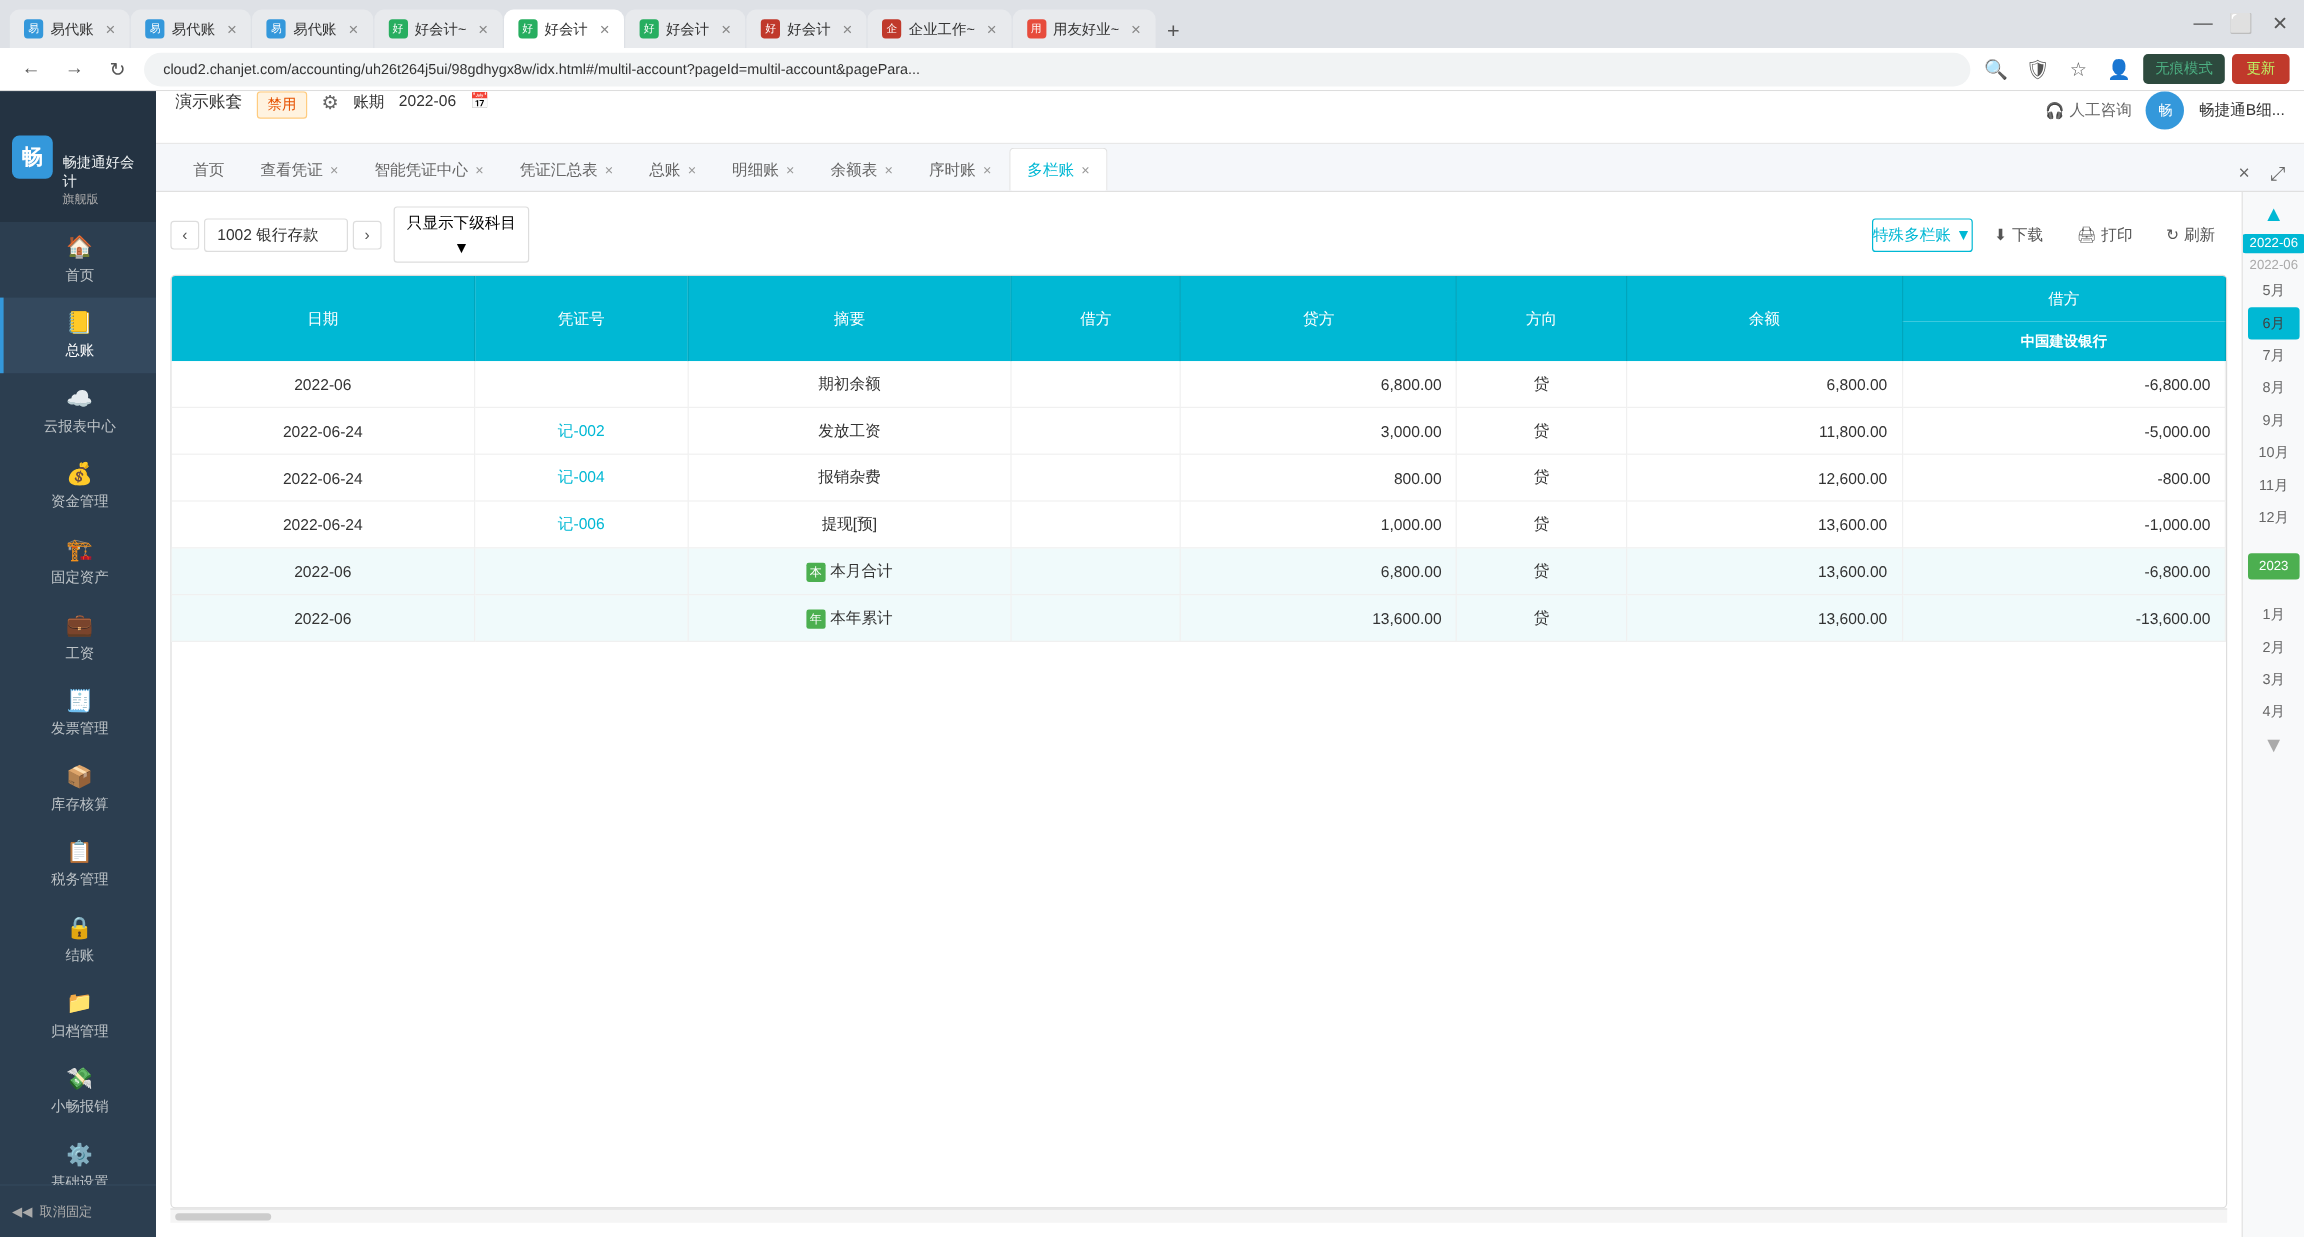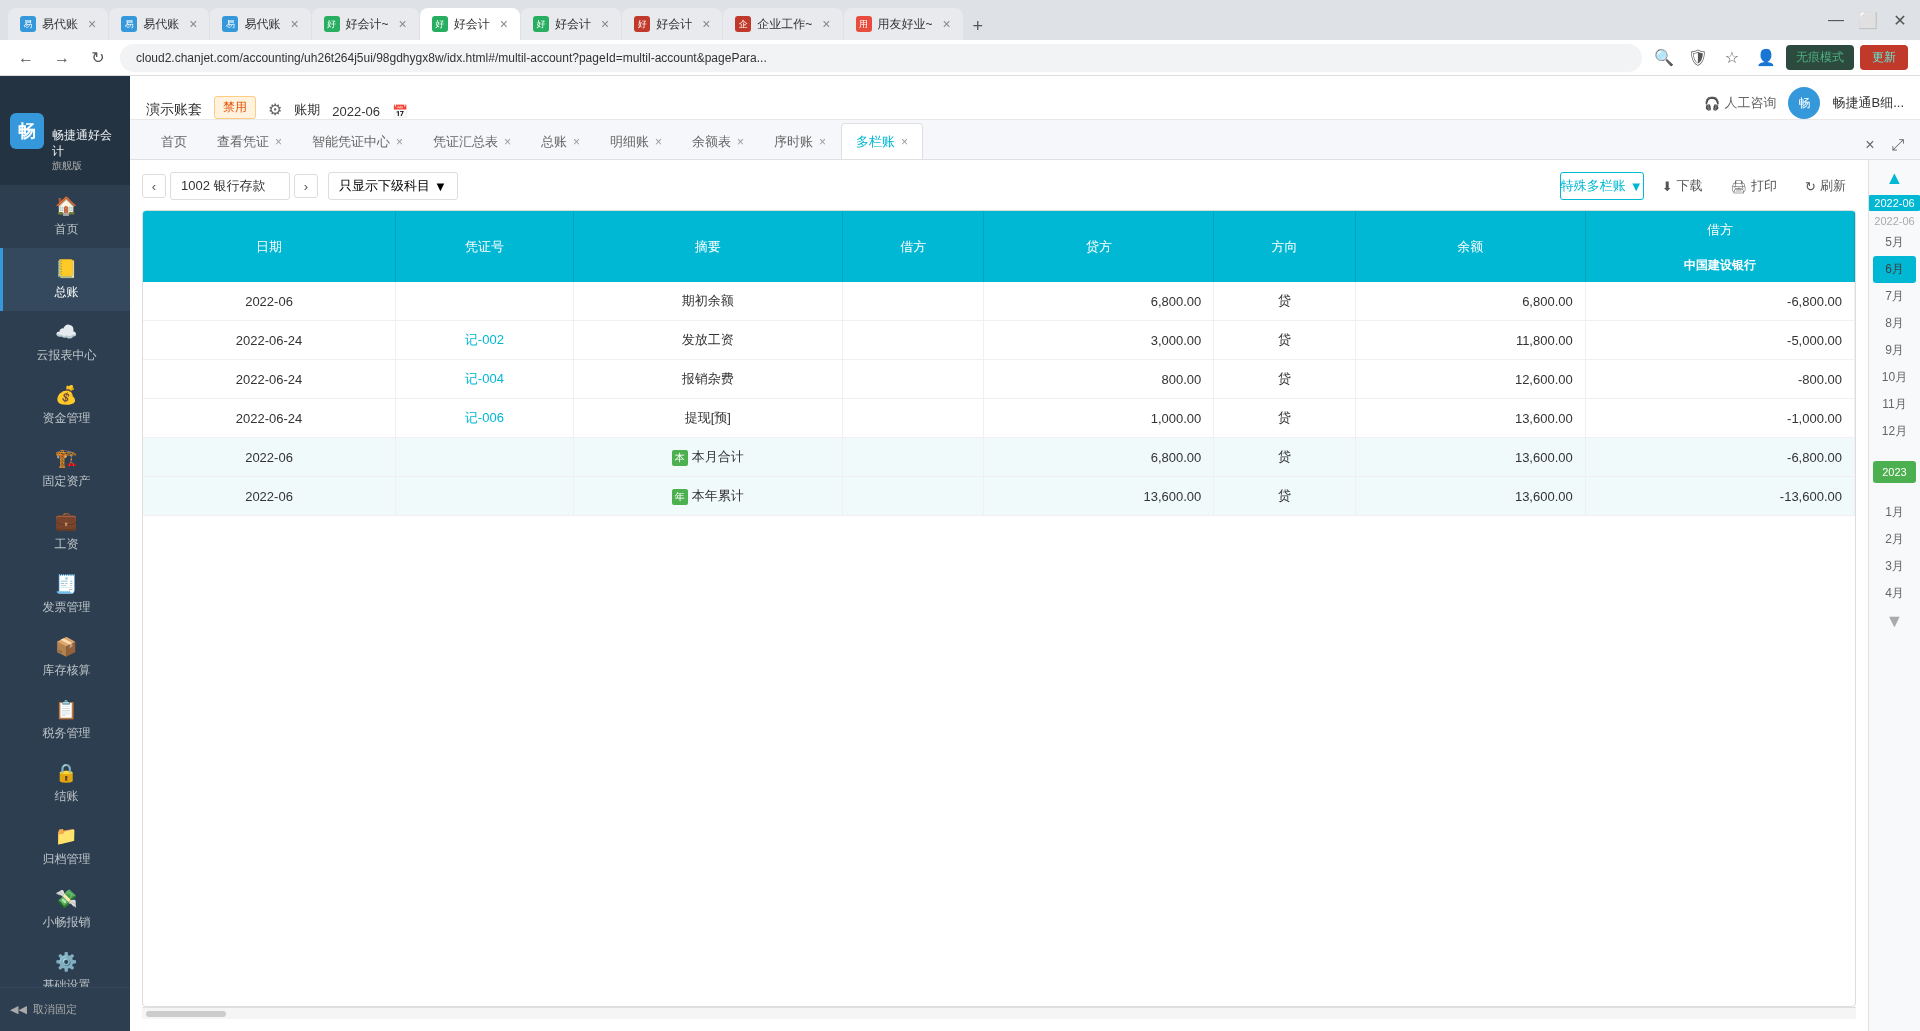--- a/index.html
+++ b/index.html
@@ -14,21 +14,21 @@
     .new-tab-btn { width: 28px; height: 28px; display: flex; align-items: center; justify-content: center; border-radius: 50%; cursor: pointer; color: #555; font-size: 18px; }
     .browser-controls { display: flex; align-items: center; gap: 8px; margin-left: auto; }
     .browser-btn { width: 24px; height: 24px; display: flex; align-items: center; justify-content: center; color: #555; cursor: pointer; font-size: 16px; }
 
     
     .address-bar { background: #fff; height: 36px; display: flex; align-items: center; padding: 0 12px; gap: 8px; border-bottom: 1px solid #ddd; }
     .nav-btn { width: 28px; height: 28px; display: flex; align-items: center; justify-content: center; color: #555; cursor: pointer; font-size: 16px; border-radius: 50%; }
     .url-bar { flex: 1; background: #f1f3f4; border-radius: 20px; height: 28px; display: flex; align-items: center; padding: 0 16px; font-size: 12px; color: #333; overflow: hidden; text-overflow: ellipsis; white-space: nowrap; }
     .address-actions { display: flex; gap: 6px; align-items: center; }
     .incognito-btn { background: #2d4a3e; color: #4caf82; padding: 4px 10px; border-radius: 4px; font-size: 12px; cursor: pointer; }
-    .update-btn { background: #c0392b; color: #5eead4; padding: 4px 12px; border-radius: 4px; font-size: 12px; cursor: pointer; }
+    .update-btn { background: #c0392b; color: #bef264; padding: 4px 12px; border-radius: 4px; font-size: 12px; cursor: pointer; }
 
     
     .app-layout { display: flex; height: calc(1031px - 76px); }
 
     
     .sidebar { width: 130px; background: #2c3e50; color: #fff; display: flex; flex-direction: column; overflow: hidden; }
     .sidebar-logo { padding: 12px 10px; background: #243342; display: flex; align-items: center; gap: 8px; }
     .logo-icon { width: 36px; height: 36px; background: #3498db; border-radius: 6px; display: flex; align-items: center; justify-content: center; font-size: 18px; color: #fff; font-weight: bold; }
     .logo-text { font-size: 12px; color: #ecf0f1; line-height: 1.3; margin-top: 40px; }
     .logo-sub { font-size: 10px; color: #aaa; }
@@ -36,21 +36,21 @@
     .sidebar-item { display: flex; flex-direction: column; align-items: center; padding: 10px 6px; cursor: pointer; color: #bdc3c7; font-size: 12px; gap: 4px; border-left: 3px solid transparent; }
     .sidebar-item.active { background: #34495e; color: #fff; border-left: 3px solid #3498db; }
     .sidebar-item .icon { font-size: 18px; }
     .sidebar-footer { padding: 10px; border-top: 1px solid #34495e; }
     .sidebar-footer-item { display: flex; align-items: center; gap: 6px; color: #aaa; font-size: 11px; cursor: pointer; padding: 4px 0; }
 
     
     .main-content { flex: 1; display: flex; flex-direction: column; overflow: hidden; background: #fff; }
 
     
-    .top-bar { height: 44px; background: #fff; border-bottom: 1px solid #e8e8e8; display: flex; align-items: flex-end; padding: 0 16px; gap: 12px; }
+    .top-bar { height: 44px; background: #fff; border-bottom: 1px solid #e8e8e8; display: flex; align-items: flex-start; padding: 0 16px; gap: 12px; }
     .account-tag { background: #fff3e0; color: #e65100; border: 1px solid #ffcc80; padding: 2px 8px; border-radius: 3px; font-size: 12px; cursor: pointer; }
     .top-bar-right { margin-left: auto; display: flex; align-items: center; gap: 12px; }
     .consulting-btn { display: flex; align-items: center; gap: 4px; color: #666; font-size: 13px; cursor: pointer; }
     .user-avatar { width: 32px; height: 32px; background: #3498db; border-radius: 50%; display: flex; align-items: center; justify-content: center; color: #fff; font-size: 12px; }
     .user-name { font-size: 13px; color: #333; }
 
     
     .content-tabs { height: 40px; background: #f5f7fa; border-bottom: 1px solid #e0e0e0; display: flex; align-items: flex-end; padding-left: 16px; overflow: hidden; }
     .content-tab { height: 36px; padding: 0 14px; display: flex; align-items: center; gap: 6px; font-size: 13px; color: #666; cursor: pointer; border-top: 1px solid transparent; border-left: 1px solid transparent; border-right: 1px solid transparent; background: transparent; white-space: nowrap; }
     .content-tab.active { background: #fff; color: #00b8d4; border-color: #e0e0e0; border-bottom-color: #fff; border-radius: 4px 4px 0 0; }
@@ -60,21 +60,21 @@
 
     
     .ledger-content { flex: 1; display: flex; overflow: hidden; }
     .ledger-main { flex: 1; display: flex; flex-direction: column; overflow: hidden; padding: 12px; }
 
     
     .ledger-toolbar { display: flex; align-items: center; margin-bottom: 10px; gap: 10px; }
     .account-nav { display: flex; align-items: center; gap: 4px; }
     .nav-arrow { width: 24px; height: 24px; display: flex; align-items: center; justify-content: center; border: 1px solid #ddd; background: #fff; border-radius: 3px; cursor: pointer; color: #555; }
     .account-label { font-size: 13px; color: #333; padding: 4px 10px; border: 1px solid #ddd; background: #fff; border-radius: 3px; min-width: 120px; }
-    .filter-btn { display: flex; align-items: center; gap: 4px; padding: 4px 10px; border: 1px solid #ddd; background: #fff; border-radius: 3px; font-size: 13px; cursor: pointer; }
+    .filter-btn { display: flex; align-items: center; gap: 4px; padding: 4px 10px; border: 1px solid #ddd; background: #fff; border-radius: 3px; font-size: 13px; cursor: pointer; flex-direction: column; }
     .toolbar-right { margin-left: auto; display: flex; gap: 8px; align-items: center; }
     .special-btn { border: 1px solid #00b8d4; color: #00b8d4; padding: 4px 0; border-radius: 3px; cursor: pointer; font-size: 13px; display: flex; align-items: center; gap: 4px; }
     .toolbar-btn { display: flex; align-items: center; gap: 4px; padding: 4px 10px; color: #555; cursor: pointer; font-size: 13px; }
 
     
     .ledger-table { flex: 1; overflow: auto; border: 1px solid #ddd; border-radius: 4px; }
     table { width: 100%; border-collapse: collapse; }
     thead tr th { background: #00b8d4; color: #fff; padding: 10px 12px; text-align: center; font-weight: normal; font-size: 13px; border-right: 1px solid #00a5bc; white-space: nowrap; }
     thead tr:nth-child(2) th { background: #00b8d4; padding: 8px 12px; font-size: 12px; font-weight: bold; }
     tbody tr { background: #fff; }

